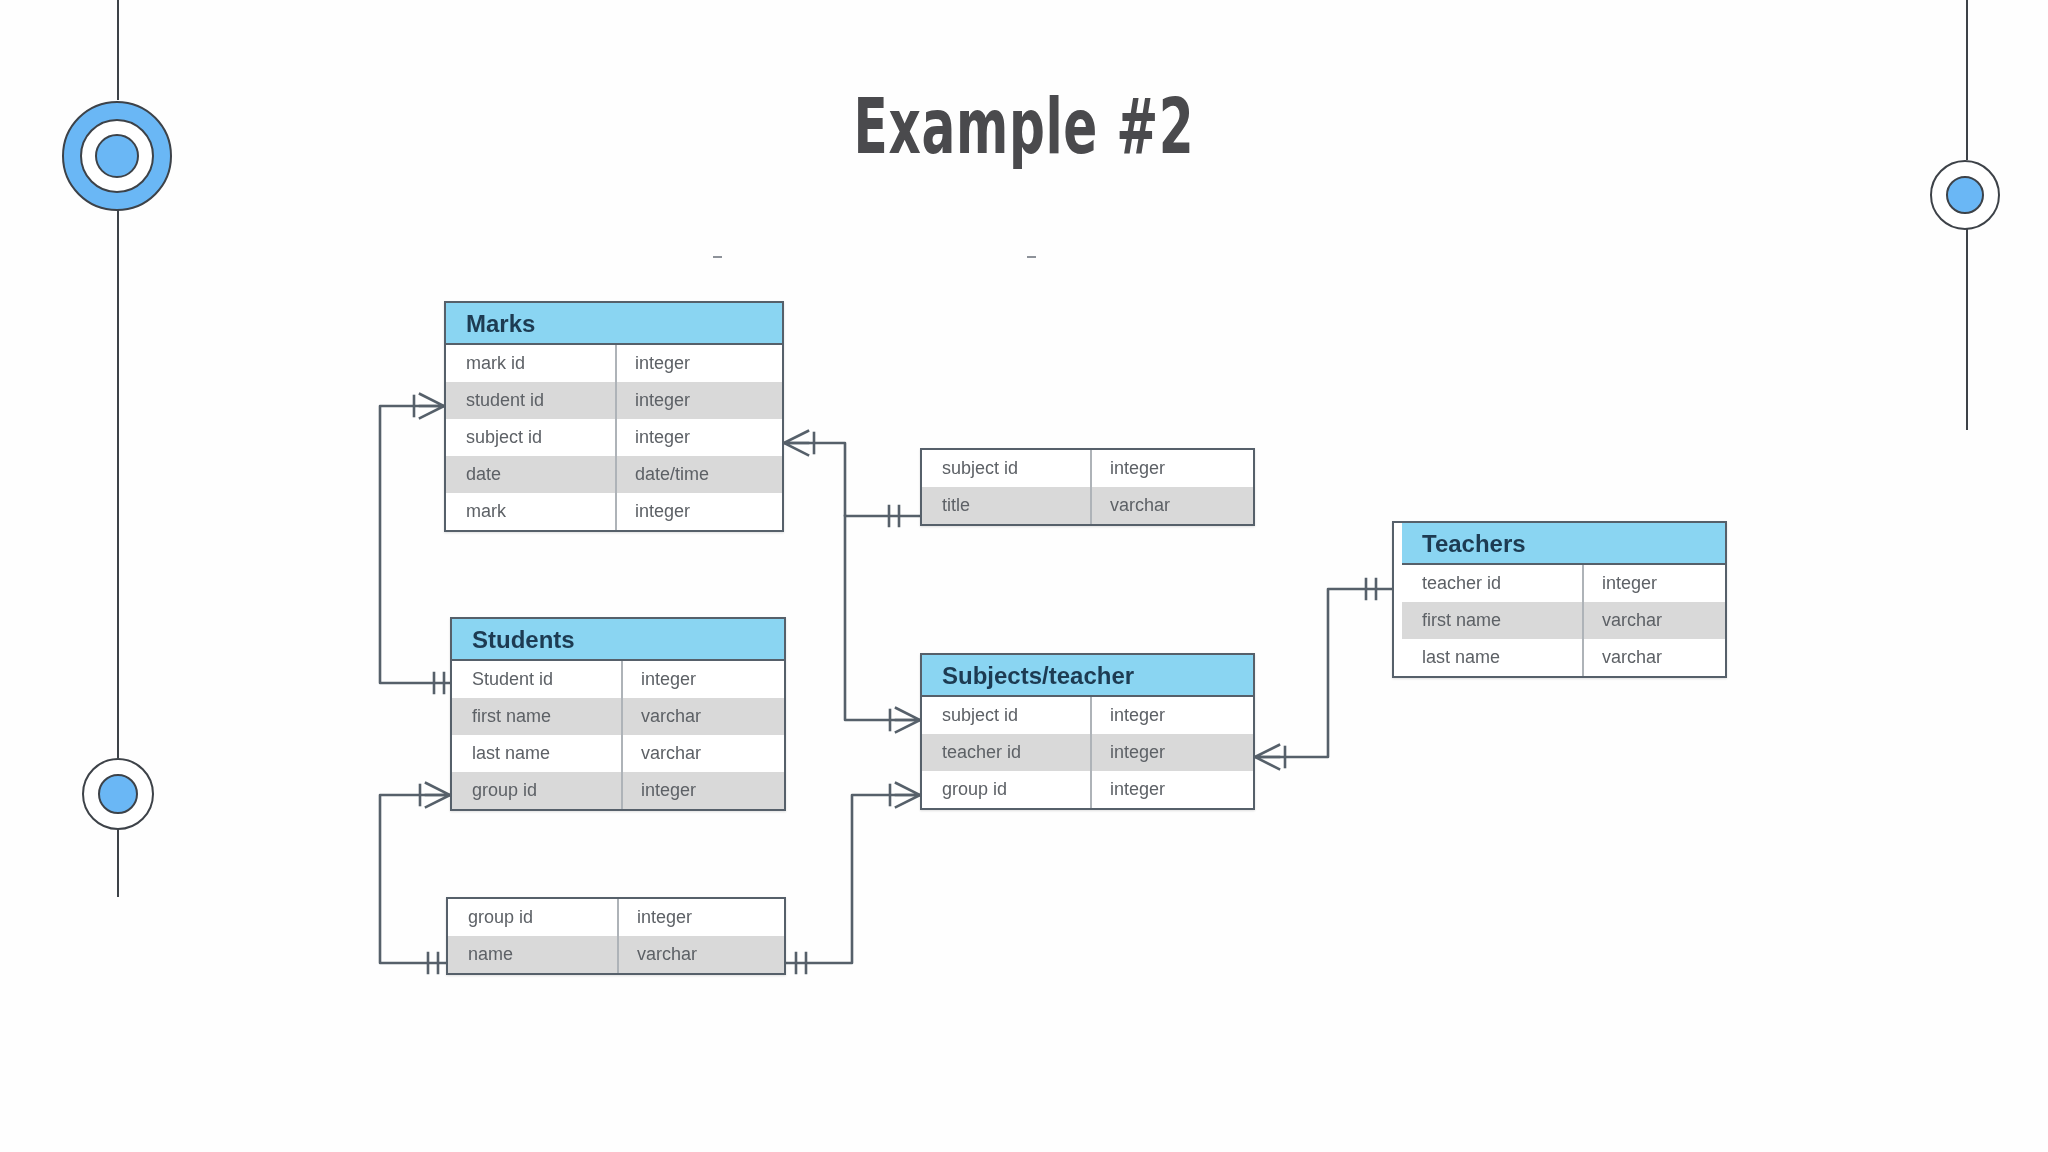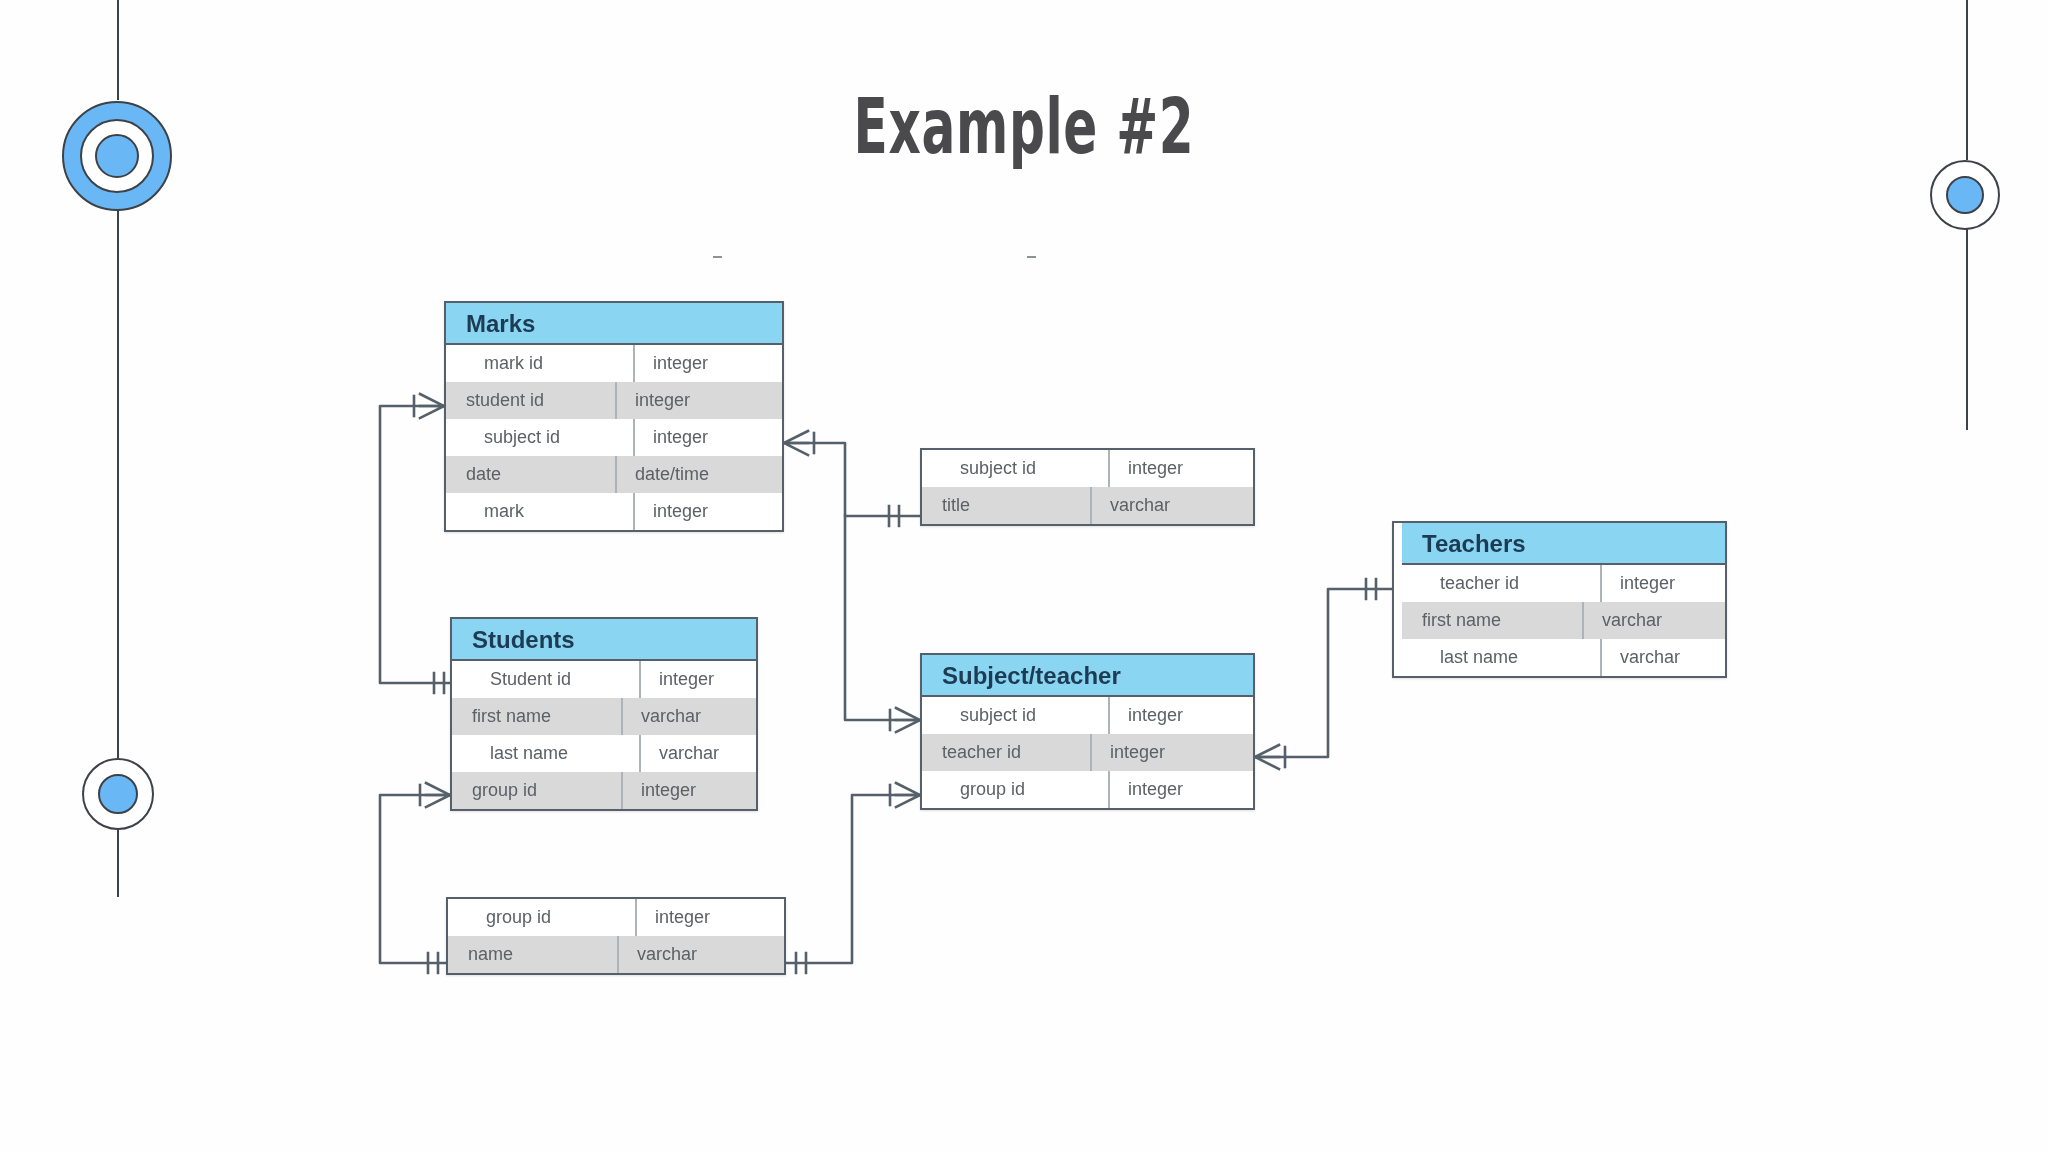--- a/index.html
+++ b/index.html
@@ -113,42 +113,42 @@
     line-height: 24px;
     white-space: nowrap;
   }
   .entity-body { display: block; }
   .erow {
     display: flex;
     height: 37px;
     font-size: 18px;
     color: #5d6166;
   }
-  .erow.odd  { background: #ffffff; margin-left: 18px; }
+  .erow.odd  { background: #ffffff; }
   .erow.even { background: #d9d9d9; }
   .ecell-name {
     flex: 0 0 auto;
     padding: 8px 0 0 20px;
     border-right: 2px solid #aeb3b8;
     white-space: nowrap;
     overflow: hidden;
   }
   .ecell-type {
     flex: 1 1 auto;
     padding: 8px 0 0 18px;
     white-space: nowrap;
     overflow: hidden;
   }
 
   
   #ent-marks        { left: 444px;  top: 301px;  width: 340px; }
   #ent-marks .ecell-name, #ent-students .ecell-name,
   #ent-groups .ecell-name { width: 171px; }
 
-  #ent-students     { left: 450px;  top: 617px;  width: 308px; }
+  #ent-students     { left: 450px;  top: 617px;  width: 336px; }
   #ent-groups       { left: 446px;  top: 897px;  width: 340px; }
 
   #ent-subjects     { left: 920px;  top: 448px;  width: 335px; }
   #ent-subjteacher  { left: 920px;  top: 653px;  width: 335px; }
   #ent-subjects .ecell-name, #ent-subjteacher .ecell-name { width: 170px; }
 
   #ent-teachers     { left: 1392px; top: 521px;  width: 335px; padding-left: 8px; }
   #ent-teachers .ecell-name { width: 182px; }
 
   
@@ -289,21 +289,21 @@
         <div class="ecell-type">integer</div>
       </div>
       <div class="erow even">
         <div class="ecell-name">title</div>
         <div class="ecell-type">varchar</div>
       </div>
     </div>
   </div>
 
   <div class="entity" id="ent-subjteacher">
-    <div class="entity-header">Subject/teacher</div>
+    <div class="entity-header">Subjects/teacher</div>
     <div class="entity-body">
       <div class="erow odd">
         <div class="ecell-name">subject id</div>
         <div class="ecell-type">integer</div>
       </div>
       <div class="erow even">
         <div class="ecell-name">teacher id</div>
         <div class="ecell-type">integer</div>
       </div>
       <div class="erow odd">

